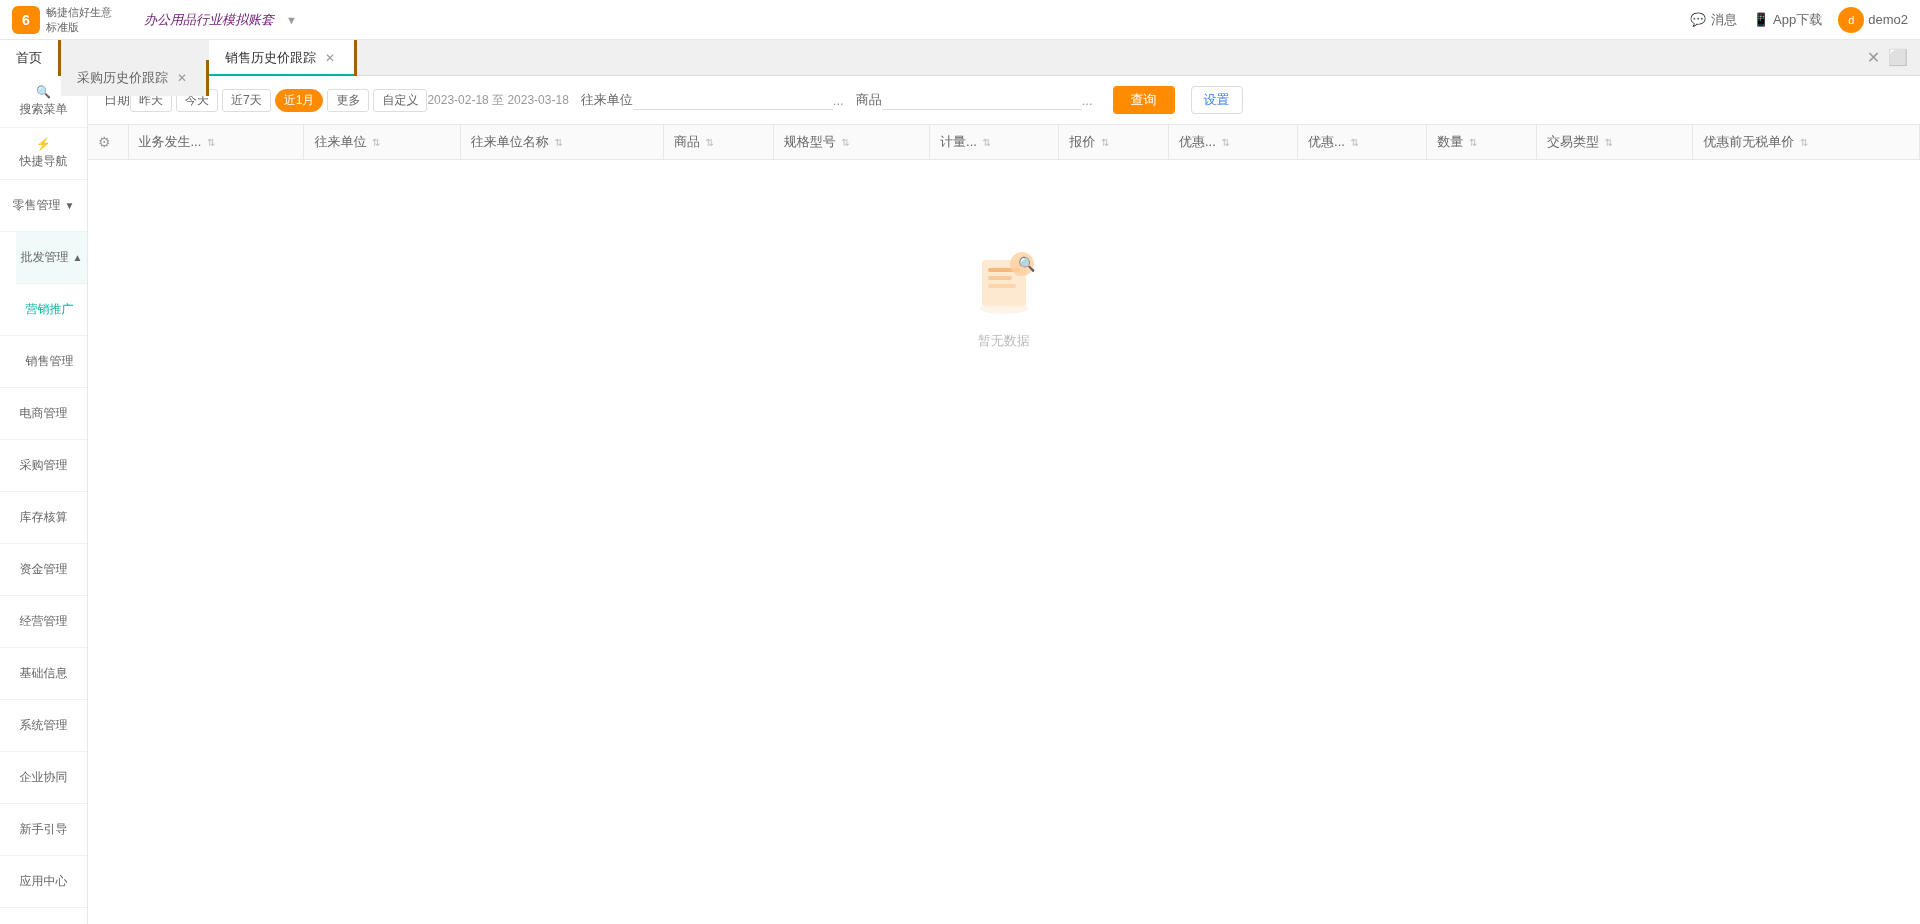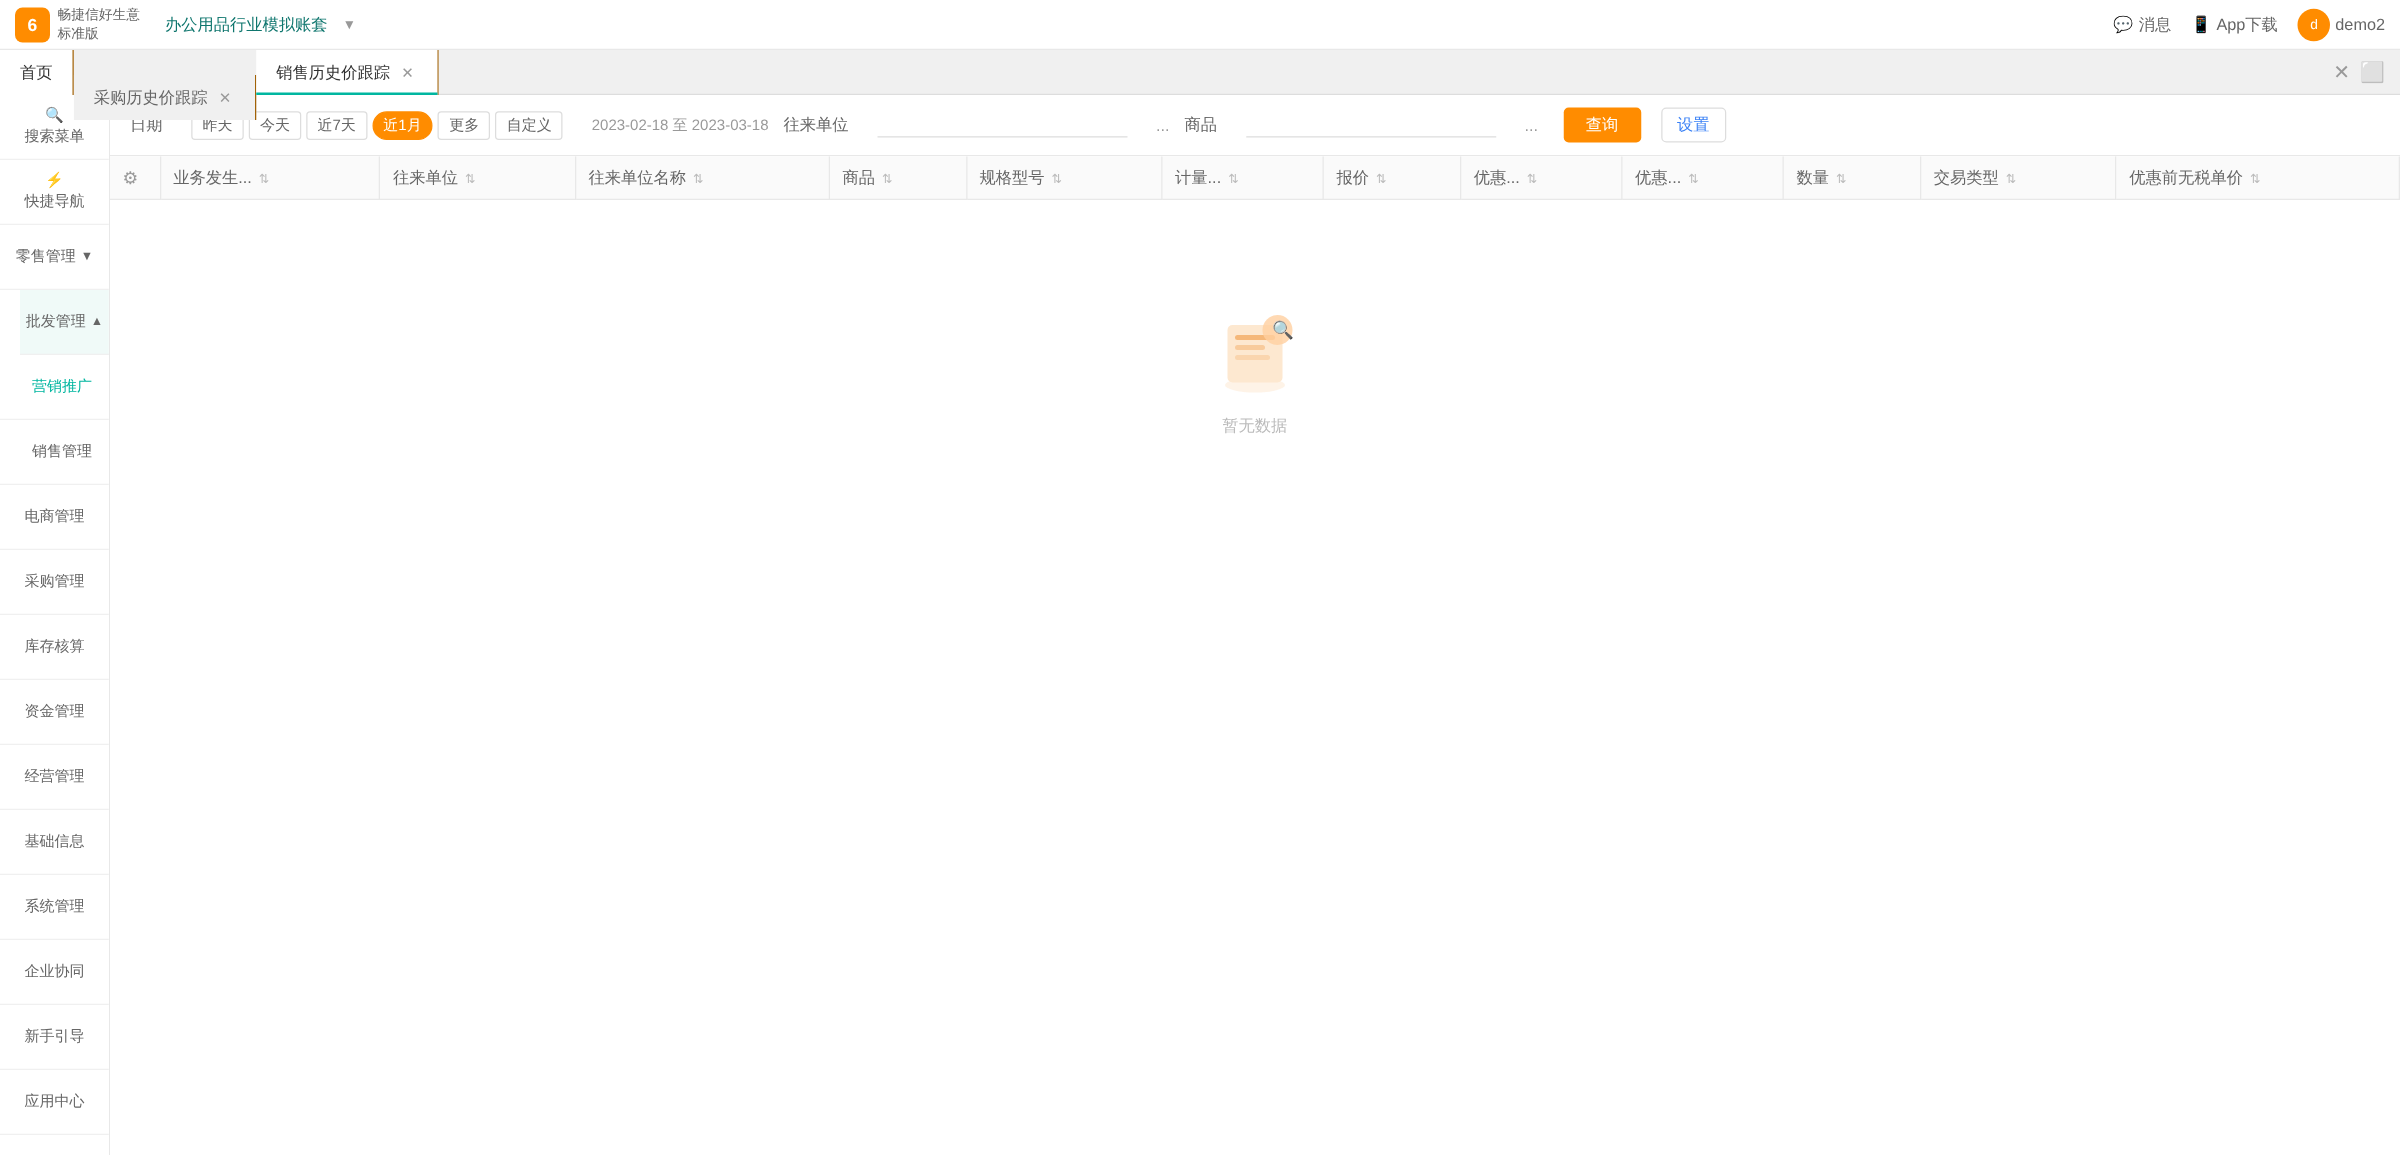--- a/index.html
+++ b/index.html
@@ -13,21 +13,21 @@
       align-items: center;
       padding: 0 12px;
       border-bottom: 1px solid #e8e8e8;
       justify-content: space-between;
       flex-shrink: 0;
     }
     .top-bar-left { display: flex; align-items: center; gap: 8px; }
     .logo-area { display: flex; align-items: center; gap: 6px; }
     .logo-icon { width: 28px; height: 28px; background: #ff8c00; border-radius: 6px; display: flex; align-items: center; justify-content: center; color: white; font-size: 14px; font-weight: bold; }
     .logo-text { font-size: 11px; color: #666; line-height: 1.3; }
-    .top-bar-title { color: #0f766e; font-size: 13px; margin-left: 12px; }
+    .top-bar-title { color: #701a75; font-size: 13px; margin-left: 24px; font-style: italic; }
     .top-bar-dropdown { color: #999; cursor: pointer; font-size: 11px; margin-left: 4px; }
     .top-bar-right { display: flex; align-items: center; gap: 16px; color: #666; font-size: 13px; }
     .top-bar-right-item { display: flex; align-items: center; gap: 4px; cursor: pointer; }
     .avatar { width: 26px; height: 26px; border-radius: 50%; background: #ff8c00; display: flex; align-items: center; justify-content: center; color: white; font-size: 11px; }
 
     
     .tab-bar {
       height: 36px;
       background: #f0f0f0;
       display: flex;
@@ -36,21 +36,21 @@
       flex-shrink: 0;
       border-bottom: 1px solid #ddd;
     }
     .tab-item {
       height: 36px;
       display: flex;
       align-items: center;
       padding: 0 16px;
       font-size: 13px;
       cursor: pointer;
-      border-right: 1px solid #a16207;
+      border-right: 3px solid #a16207;
       gap: 6px;
       position: relative;
     }
     .tab-item.home {
       background: #fff;
       color: #333;
     }
     .tab-item.active {
       background: #fff;
       color: #333;
@@ -120,21 +120,21 @@
     .filter-row {
       display: flex;
       align-items: center;
       padding: 10px 16px;
       background: #fff;
       flex-wrap: wrap;
       gap: 12px;
       flex-shrink: 0;
       border-bottom: 1px solid #e8e8e8;
     }
-    .filter-group { display: flex; align-items: center; gap: 23px; }
+    .filter-group { display: flex; align-items: center; gap: 0; }
     .filter-label { color: #666; font-size: 13px; white-space: nowrap; }
     .date-btn-group { display: flex; align-items: center; gap: 4px; }
     .date-btn {
       padding: 2px 8px;
       border: 1px solid #ddd;
       border-radius: 3px;
       cursor: pointer;
       font-size: 12px;
       color: #666;
       background: #fff;

